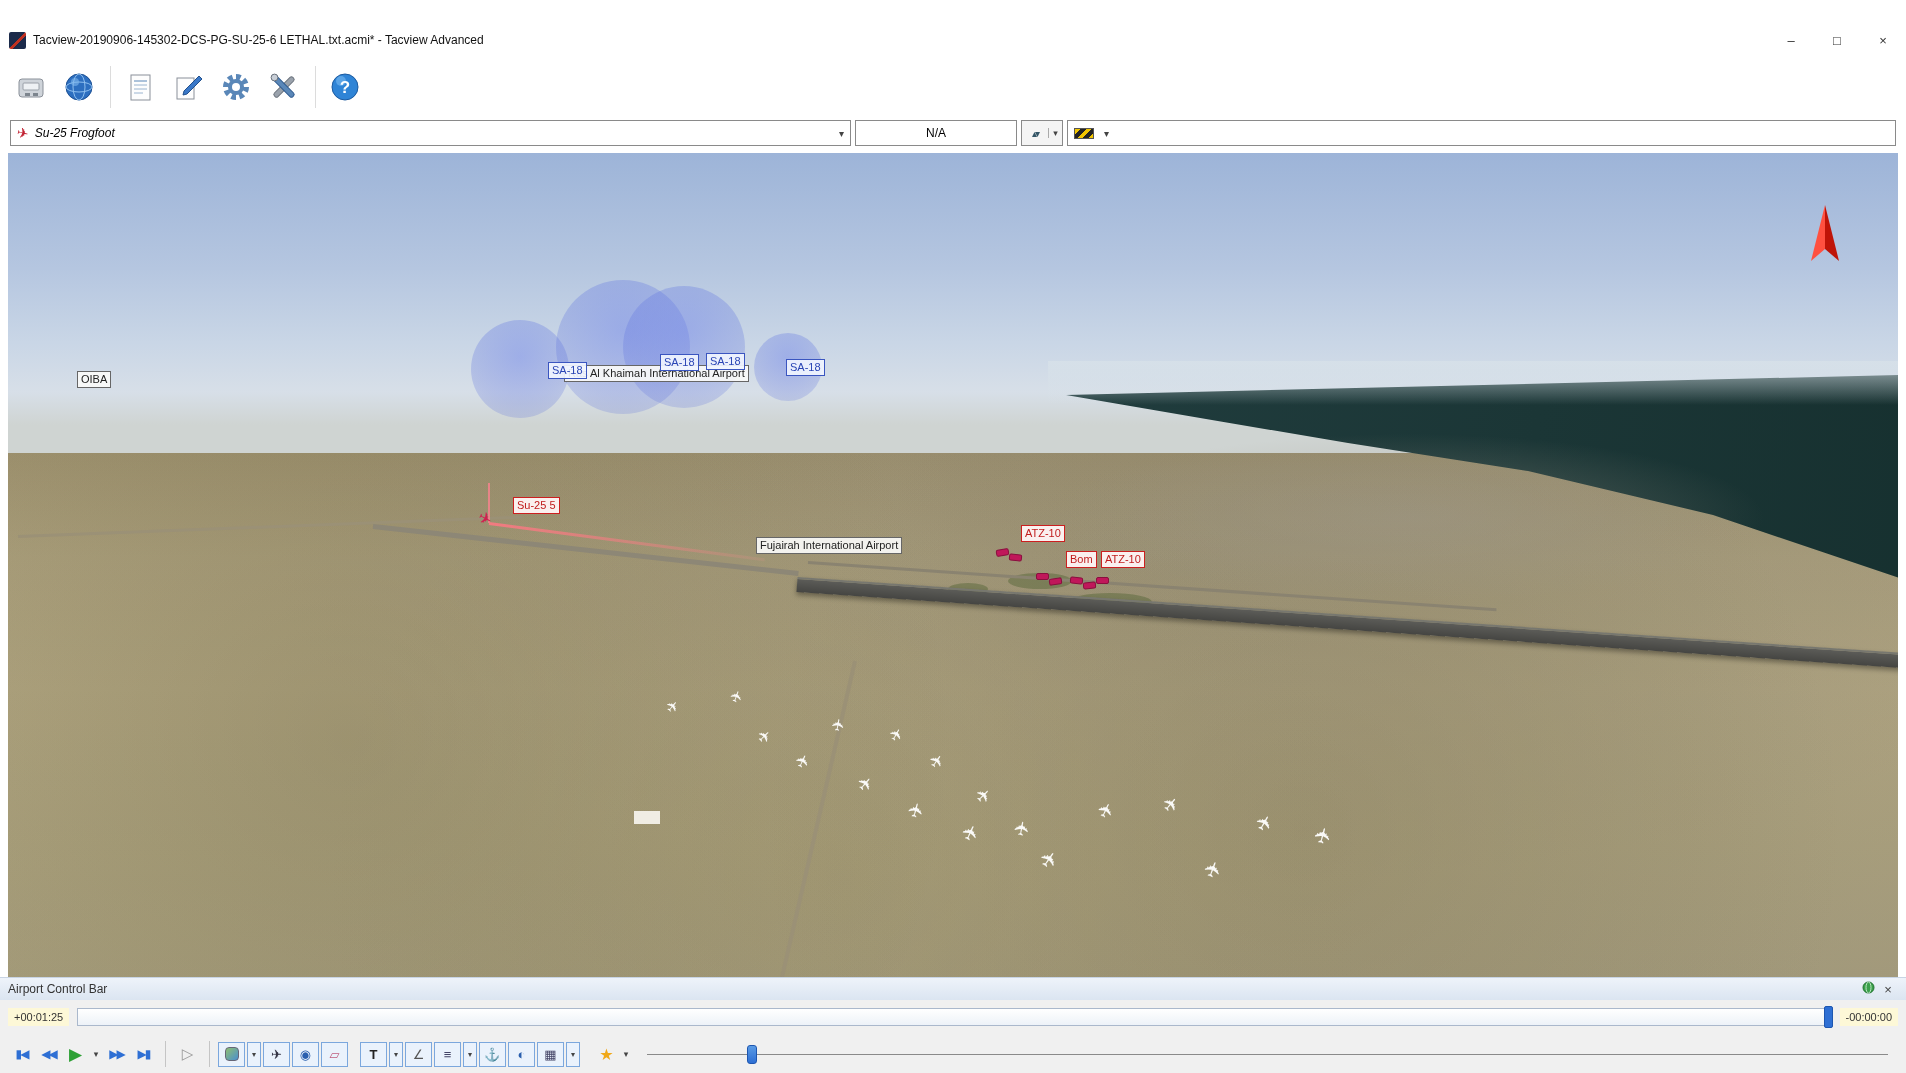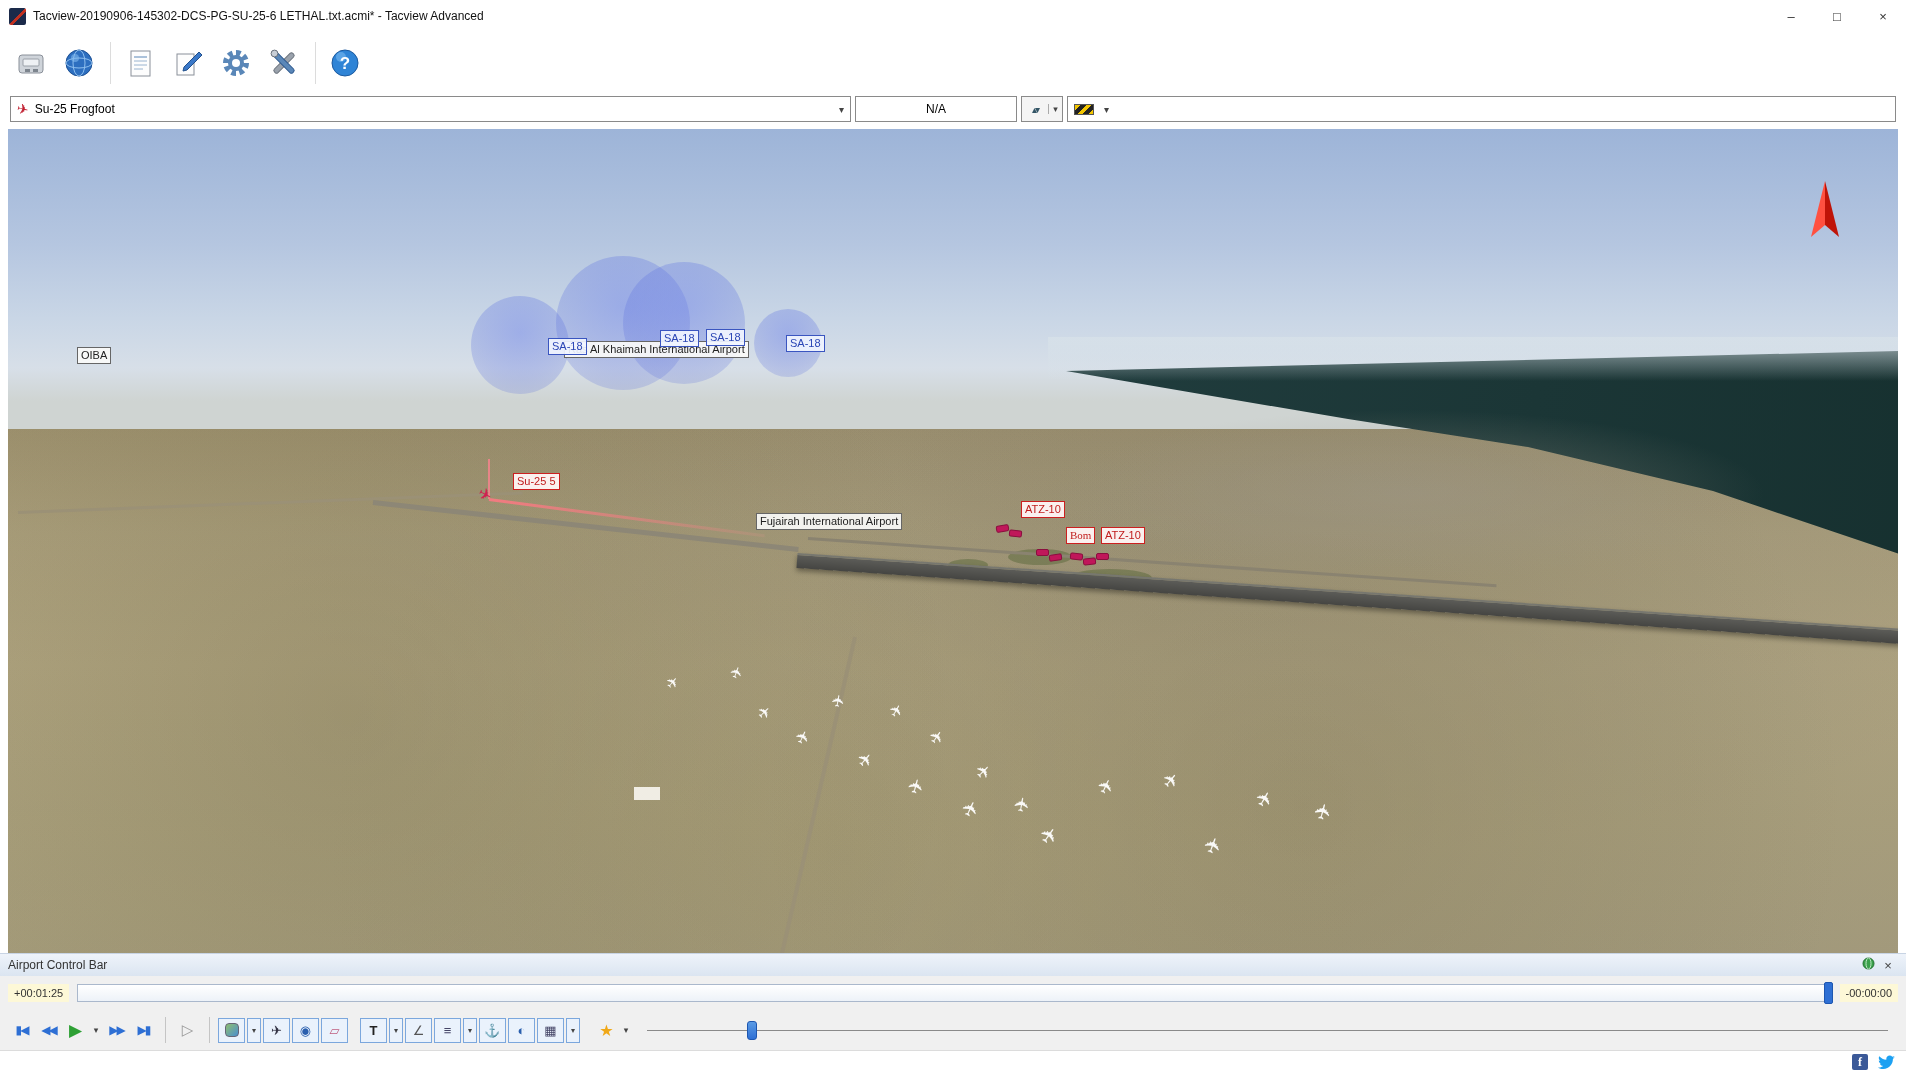--- a/index.html
+++ b/index.html
@@ -1,37 +1,37 @@
 <!DOCTYPE html>
 <html><head>
 <meta charset="utf-8">
 <style>
   * { box-sizing: border-box; margin: 0; padding: 0; }
   html,body { width:1906px; height:1073px; overflow:hidden; background:#fff;
               font-family:"Liberation Sans", sans-serif; color:#000; }
 
   
-  .titlebar { height:32px; display:flex; align-items:center; background:#fff; }
+  .titlebar { height:32px; display:flex; align-items:center; background:#fff;margin-top:24px; }
   .app-icon { width:17px; height:17px; margin:0 7px 0 9px;
               background:linear-gradient(135deg,#1b2a4a 0 48%, #c03020 48% 60%, #1b2a4a 60%);
               border-radius:2px; }
   .title-text { font-size:12px; color:#111; flex:1; }
   .win-btn { width:46px; height:32px; display:flex; align-items:center; justify-content:center;
              font-size:13px; color:#333; }
 
   
   .toolbar { height:62px; display:flex; align-items:center; padding-left:8px; background:#fff; }
   .tb-btn { width:46px; height:46px; display:flex; align-items:center; justify-content:center; margin-right:2px; }
   .tb-sep { width:1px; height:42px; background:#dcdcdc; margin:0 6px; }
 
   
   .selectrow { height:30px; display:flex; align-items:center; padding:0 10px; background:#fff; gap:4px; }
   .combo { height:26px; border:1px solid #8a8a8a; background:#fff; display:flex; align-items:center;
            font-size:12px; padding:0 6px; }
-  .combo .grow { flex:1; }
+  .combo .grow { flex:1;font-style:italic; }
   .combo .chev { color:#444; font-size:10px; margin-left:4px; }
   .plane-red { color:#c22233; font-size:14px; display:inline-block; transform:rotate(12deg); margin-right:6px; }
   .hazard { width:20px; height:11px; margin-right:6px; border:1px solid #555;
             background:repeating-linear-gradient(135deg,#f2c500 0 4px,#222 4px 8px); }
   .swapbtn { height:26px; border:1px solid #8a8a8a; background:#f4f4f4; display:flex; align-items:center; }
   .swapbtn .main { width:26px; text-align:center; font-size:10px; color:#356; letter-spacing:-2px; }
   .swapbtn .dd { width:14px; text-align:center; font-size:9px; color:#444; border-left:1px solid #aaa; }
 
   
   .viewport { position:relative; margin:5px 8px 0 8px; height:824px; overflow:hidden;
@@ -273,21 +273,21 @@
 
   <div class="lbl lbl-airport" style="left:69px;  top:218px;">OIBA</div>
   <div class="lbl lbl-airport" style="left:556px; top:212px; max-width:198px; overflow:hidden;">Ras Al Khaimah International Airport</div>
   <div class="lbl lbl-threat" style="left:540px; top:209px;">SA-18</div>
   <div class="lbl lbl-threat" style="left:652px; top:201px;">SA-18</div>
   <div class="lbl lbl-threat" style="left:698px; top:200px;">SA-18</div>
   <div class="lbl lbl-threat" style="left:778px; top:206px;">SA-18</div>
   <div class="lbl lbl-hostile" style="left:505px; top:344px;">Su-25 5</div>
   <div class="lbl lbl-airport" style="left:748px; top:384px;">Fujairah International Airport</div>
   <div class="lbl lbl-hostile" style="left:1013px; top:372px;">ATZ-10</div>
-  <div class="lbl lbl-hostile" style="left:1058px; top:398px;font-family:Liberation Serif, serif;">Bom</div>
+  <div class="lbl lbl-hostile" style="left:1058px; top:398px;">Bom</div>
   <div class="lbl lbl-hostile" style="left:1093px; top:398px;">ATZ-10</div>
 
 
   <svg class="compass" width="34" height="60" viewBox="0 0 34 60">
     <polygon points="17,0 17,44 3,56" fill="#ff5040"></polygon>
     <polygon points="17,0 31,56 17,44" fill="#bf1408"></polygon>
   </svg>
 </div>
 
 <div class="pb-header">

